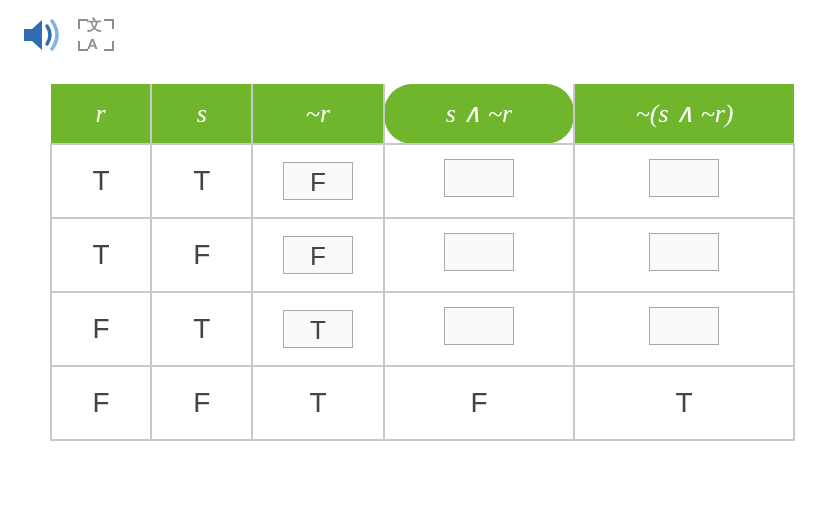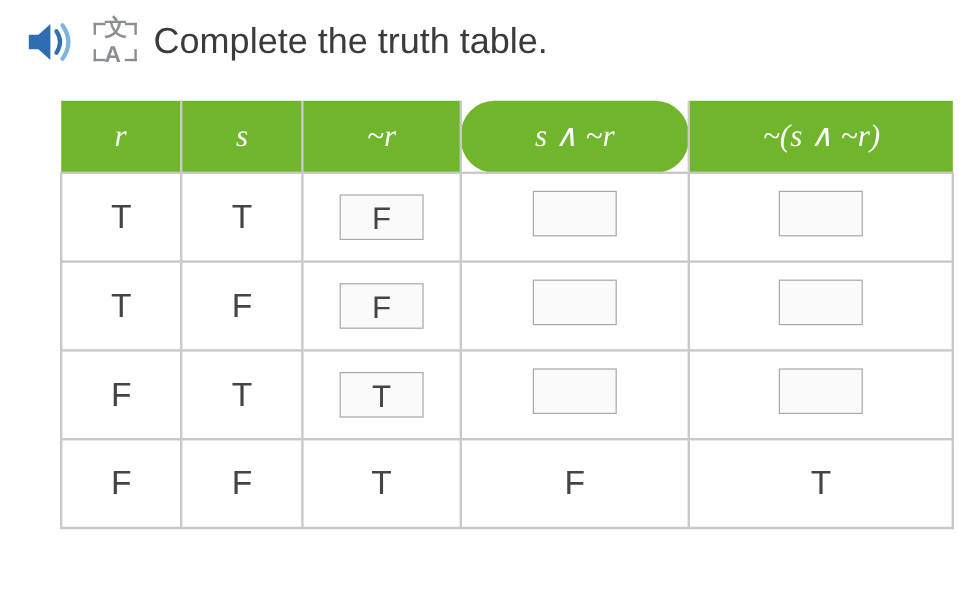--- a/index.html
+++ b/index.html
@@ -35,21 +35,21 @@
     border-width: 0;
   }
   .translate-icon .tl { top:0; left:0; border-top-width:2px; border-left-width:2px; }
   .translate-icon .tr { top:0; right:0; border-top-width:2px; border-right-width:2px; }
   .translate-icon .bl { bottom:0; left:0; border-bottom-width:2px; border-left-width:2px; }
   .translate-icon .br { bottom:0; right:0; border-bottom-width:2px; border-right-width:2px; }
   .translate-icon .glyph {
     position:absolute;
     top:50%; left:50%;
     transform:translate(-50%,-52%);
-    font-size:19px;
+    font-size:15px;
     font-weight:600;
     color:#8a8f94;
     letter-spacing:-1px;
   }
   .prompt-text {
     font-size: 30px;
     color: #3b3b3b;
   }
   table.truth {
     border-collapse: collapse;
@@ -105,21 +105,20 @@
       <path d="M32 5 Q42 19 32 33" stroke="#7fb4e0" stroke-width="3.5" fill="none" stroke-linecap="round"></path>
     </svg>
   </span>
   <span class="translate-icon">
     <span class="corner tl"></span>
       <span class="corner tr"></span>
     <span class="corner bl"></span>
       <span class="corner br"></span>
     <span class="glyph">文A</span>
   </span>
-  <span class="prompt-text">Complete the truth table.</span>
 </div>
 
 <table class="truth">
   <thead>
     <tr>
       <th class="col-r">r</th>
       <th class="col-s">s</th>
       <th class="col-nr">~r</th>
       <th class="col-snr">s ∧ ~r</th>
       <th class="col-nsnr">~(s ∧ ~r)</th>

